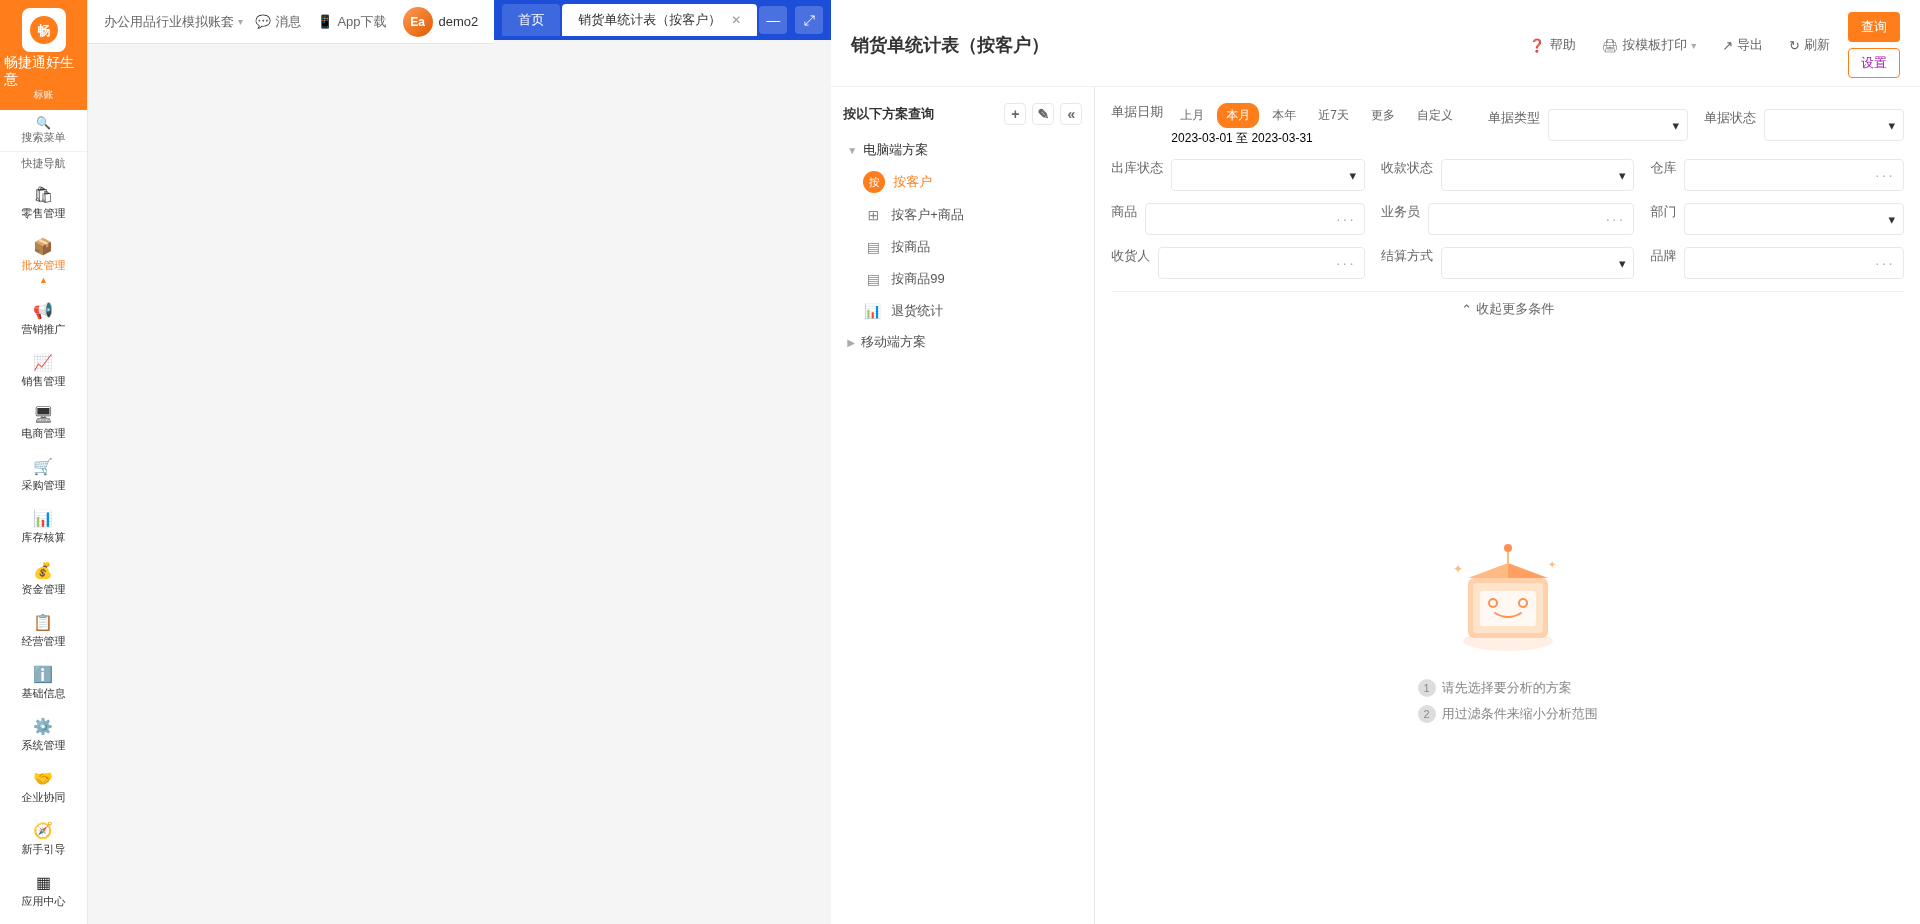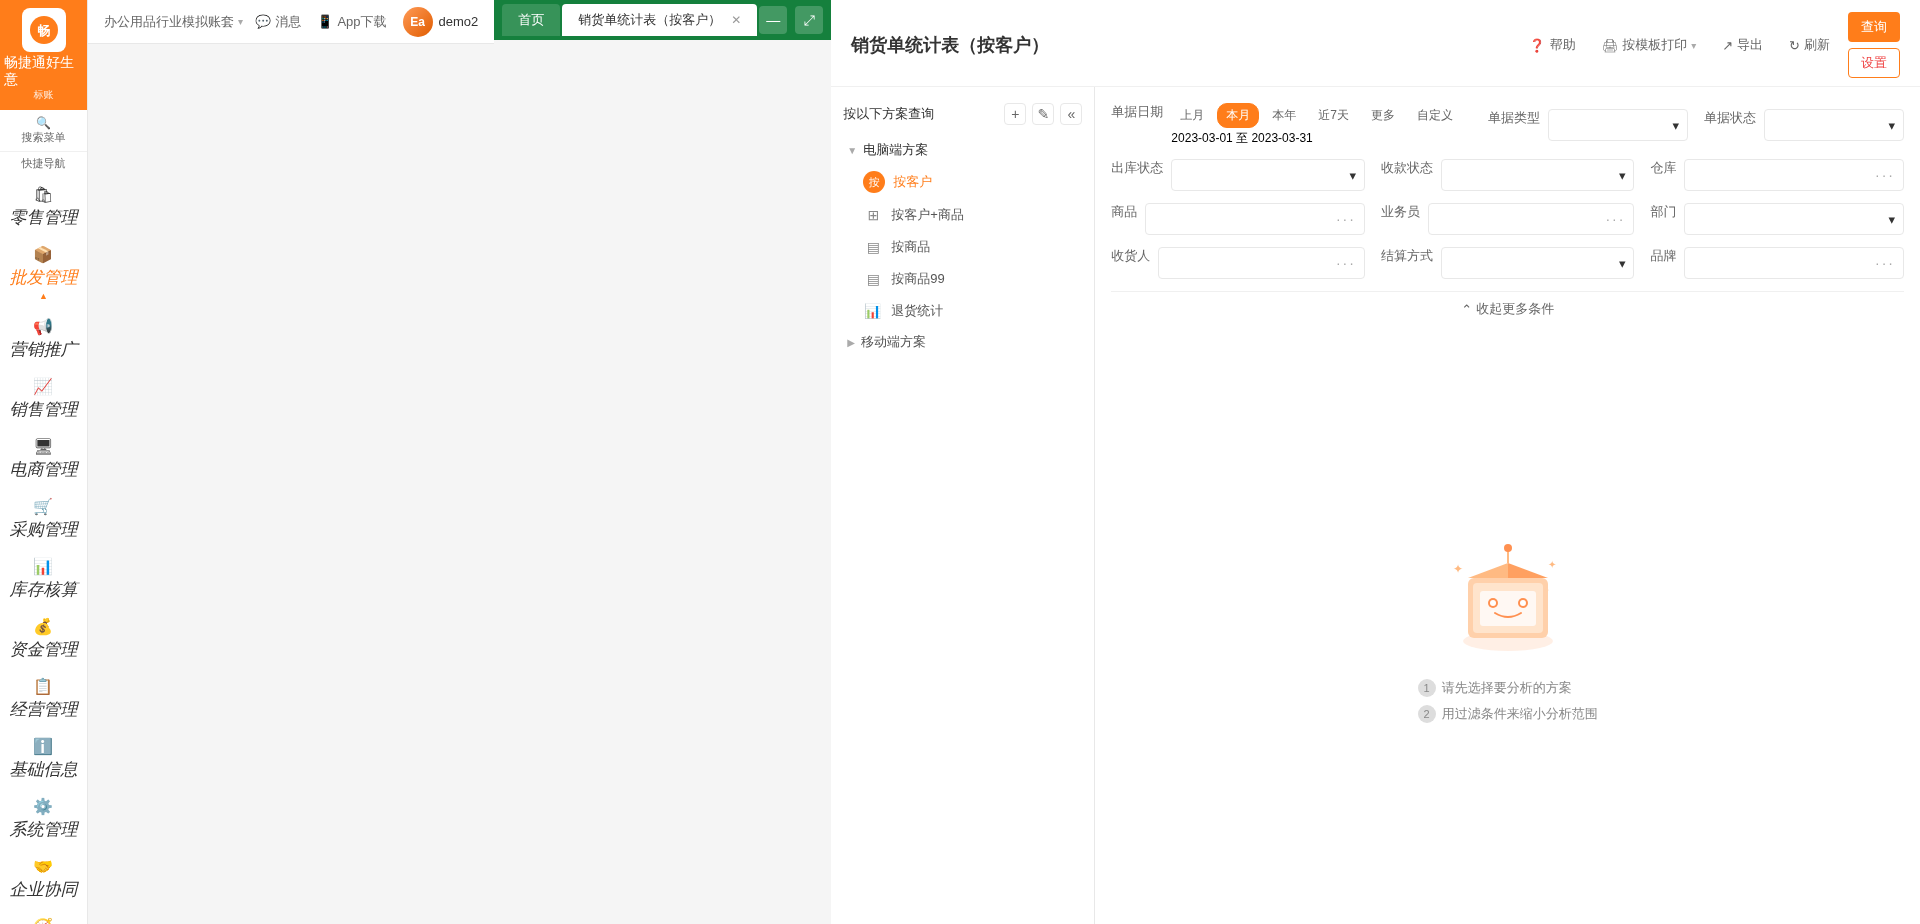--- a/index.html
+++ b/index.html
@@ -23,47 +23,47 @@
     
     .topbar { height: 44px; background: #fff; border-bottom: 1px solid #e8e8e8; display: flex; align-items: center; padding: 0 16px; gap: 12px; }
     .topbar-title { font-size: 13px; color: #666; display: flex; align-items: center; gap: 4px; }
     .topbar-title .chevron { font-size: 10px; color: #aaa; }
     .topbar-right { margin-left: auto; display: flex; align-items: center; gap: 16px; }
     .topbar-btn { display: flex; align-items: center; gap: 4px; font-size: 13px; color: #666; cursor: pointer; }
     .topbar-user { display: flex; align-items: center; gap: 6px; cursor: pointer; }
     .topbar-avatar { width: 30px; height: 30px; border-radius: 50%; background: linear-gradient(135deg, #ff9a56, #e05c00); display: flex; align-items: center; justify-content: center; color: #fff; font-size: 12px; font-weight: bold; }
 
     
-    .tabbar { height: 40px; background: #15803d; display: flex; align-items: center; padding: 0 8px; gap: 2px; justify-content: space-between; }
+    .tabbar { height: 40px; background: #1d4ed8; display: flex; align-items: center; padding: 0 8px; gap: 2px; justify-content: space-between; }
     .tab { height: 32px; padding: 0 16px; border-radius: 4px 4px 0 0; display: flex; align-items: center; gap: 6px; font-size: 13px; cursor: pointer; color: rgba(255,255,255,0.85); }
     .tab.home { background: rgba(255,255,255,0.15); color: #fff; }
     .tab.active { background: #fff; color: #333; }
     .tab .tab-close { font-size: 12px; color: #999; cursor: pointer; margin-left: 4px; }
     .tabbar-right { margin-left: auto; display: flex; gap: 8px; }
     .tabbar-icon-btn { width: 28px; height: 28px; background: rgba(255,255,255,0.2); border-radius: 4px; display: flex; align-items: center; justify-content: center; color: #fff; cursor: pointer; font-size: 14px; }
 
     
     .content { flex: 1; overflow: auto; padding: 0; display: flex; }
 
     
     .page { flex: 1; display: flex; flex-direction: column; overflow: hidden; }
     .page-header { padding: 12px 20px 8px; background: #fff; border-bottom: 1px solid #f0f0f0; display: flex; align-items: center; justify-content: space-between; }
     .page-title { font-size: 18px; font-weight: bold; color: #333; }
     .page-actions { display: flex; gap: 10px; align-items: center; }
     .page-action-btn { display: flex; align-items: center; gap: 4px; font-size: 13px; color: #666; cursor: pointer; padding: 4px 8px; border-radius: 4px; }
     .page-action-btn.template { }
     .btn-primary { background: #ff7d1a; color: #fff; border: none; padding: 6px 5px; border-radius: 4px; cursor: pointer; font-size: 13px; }
-    .btn-secondary { background: #fff; color: #ef4444; border: 1px solid #ff7d1a; padding: 5px 12px; border-radius: 4px; cursor: pointer; font-size: 13px; }
+    .btn-secondary { background: #fff; color: #a21caf; border: 1px solid #ff7d1a; padding: 5px 12px; border-radius: 4px; cursor: pointer; font-size: 13px; }
 
     
     .page-body { display: flex; flex: 1; overflow: hidden; }
 
     
     .left-panel { width: 264px; background: #fff; border-right: 1px solid #e8e8e8; padding: 10px 0; flex-shrink: 0; }
-    .panel-header { padding: 6px 12px; display: flex; align-items: center; justify-content: space-between; font-size: 13px; color: #333; font-weight: 400; margin-bottom: 4px; text-align: right; }
+    .panel-header { padding: 6px 12px; display: flex; align-items: center; justify-content: space-between; font-size: 13px; color: #333; font-weight: 700; margin-bottom: 4px; text-align: right; }
     .panel-header-actions { display: flex; gap: 6px; align-items: center; }
     .panel-icon-btn { width: 22px; height: 22px; border-radius: 4px; display: flex; align-items: center; justify-content: center; cursor: pointer; font-size: 14px; color: #666; border: 1px solid #e8e8e8; background: #fff; }
     .tree-item { padding: 6px 12px 6px 16px; cursor: pointer; display: flex; align-items: center; gap: 6px; font-size: 13px; color: #333; }
     .tree-item .tree-toggle { color: #aaa; font-size: 10px; }
     .tree-item.parent { font-weight: 500; }
     .tree-child { padding: 6px 12px 6px 32px; cursor: pointer; display: flex; align-items: center; gap: 8px; font-size: 13px; color: #555; }
     .tree-child.active { color: #ff7d1a; }
     .tree-child .child-icon { width: 22px; height: 22px; border-radius: 50%; background: #ff7d1a; display: flex; align-items: center; justify-content: center; color: #fff; font-size: 11px; flex-shrink: 0; }
     .tree-child .child-icon-plain { width: 20px; height: 20px; display: flex; align-items: center; justify-content: center; font-size: 14px; color: #888; flex-shrink: 0; }
     .mobile-section { padding: 6px 12px 6px 16px; display: flex; align-items: center; gap: 6px; font-size: 13px; color: #555; cursor: pointer; }
@@ -91,21 +91,21 @@
     .empty-state { flex: 1; display: flex; flex-direction: column; align-items: center; justify-content: center; gap: 16px; padding: 40px; }
     .empty-illustration { position: relative; width: 140px; height: 140px; }
     .empty-text { display: flex; flex-direction: column; gap: 8px; }
     .empty-text-item { display: flex; align-items: center; gap: 6px; font-size: 13px; color: #888; }
     .empty-text-item .num { width: 18px; height: 18px; border-radius: 50%; background: #ddd; color: #888; font-size: 11px; display: flex; align-items: center; justify-content: center; flex-shrink: 0; }
 
     
     .action-buttons { display: flex; flex-direction: column; gap: 6px; }
 
     
-    .si-text { font-size: 17px; color: inherit; font-style: italic; }
+    .si-text { font-size: 11px; color: inherit; }
   </style>
 </head>
 <body>
 
 <div class="sidebar">
   <div class="sidebar-logo">
     <div class="logo-icon">
       <svg viewBox="0 0 32 32" fill="none">
         <circle cx="16" cy="16" r="14" fill="#ff7d1a"></circle>
         <text x="16" y="21" text-anchor="middle" fill="#fff" font-size="13" font-weight="bold">畅</text>

